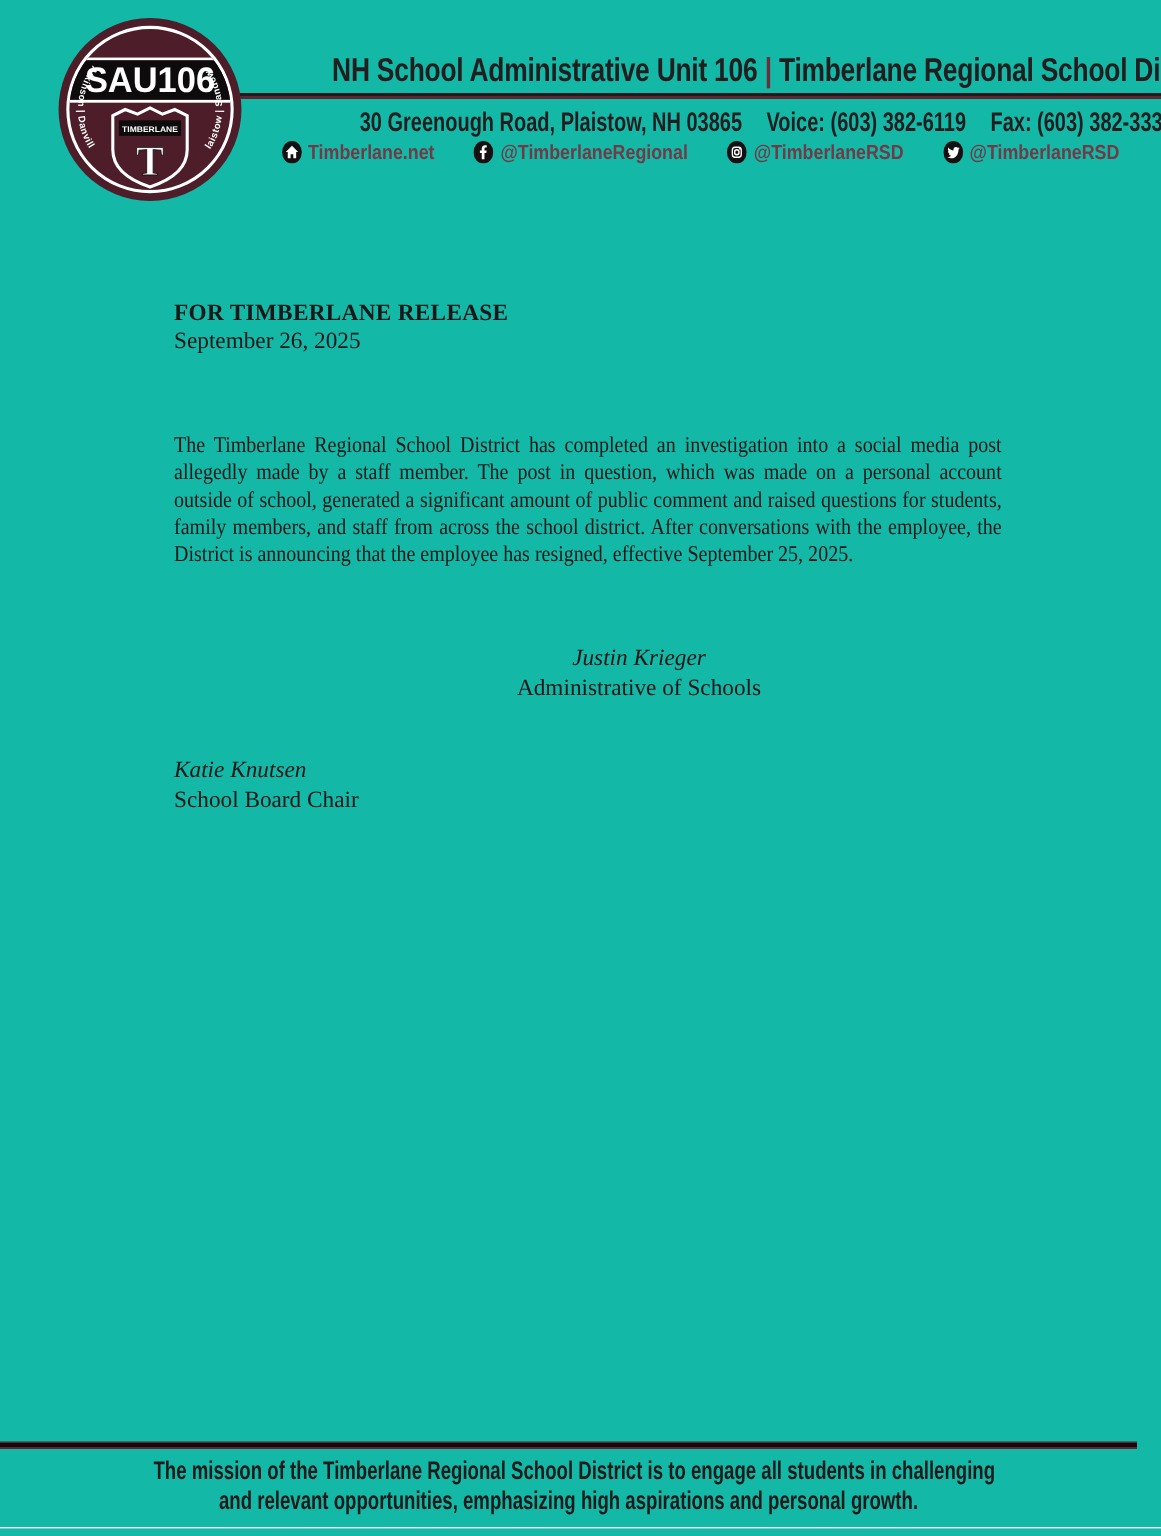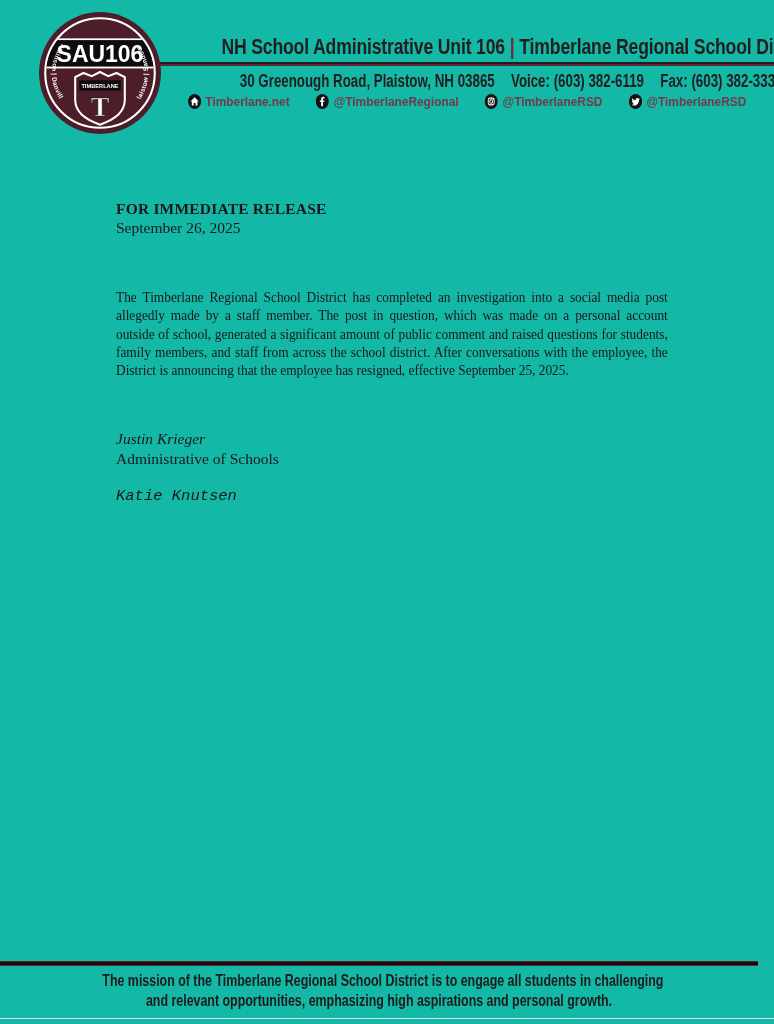--- a/index.html
+++ b/index.html
@@ -77,22 +77,22 @@
   .body-paragraph {
     margin-top: 51px;
     width: 620px;
     text-align: justify;
     font-size: 15px;
     line-height: 18.3px;
     transform: scaleX(0.89);
     transform-origin: left top;
   }
   .sig-block { line-height: 19.5px; }
-  .sig-block.first { margin-top: 50px; }
-  .sig-block.second { margin-top: 19px; font-family: Liberation Mono, monospace; }
+  .sig-block.first { margin-top: 50px; text-align: center; }
+  .sig-block.second { margin-top: 36px; }
   .sig-name { font-style: italic; }
 
   
   .footer { position: absolute; left: 0; right: 16px; top: 961px; }
   .footer-rule {
     height: 5px;
     background: linear-gradient(#5c2733 0 22%, #17090d 22% 78%, #5c2733 78% 100%);
   }
   .mission {
     margin-top: 5px;
@@ -198,31 +198,32 @@
             <path transform="translate(2.6,3) scale(0.45)" fill="#ffffff" d="M23.44 4.83c-.8.37-1.66.62-2.56.73.92-.55 1.63-1.43 1.96-2.47-.86.51-1.82.88-2.83 1.08A4.48 4.48 0 0 0 16.74 2.8c-2.5 0-4.52 2.03-4.52 4.52 0 .35.04.7.11 1.03-3.76-.19-7.09-1.99-9.32-4.73-.39.67-.61 1.45-.61 2.28 0 1.57.8 2.95 2.01 3.76-.74-.02-1.44-.23-2.05-.57v.06c0 2.19 1.56 4.02 3.63 4.43-.38.1-.78.16-1.19.16-.29 0-.57-.03-.85-.08.58 1.8 2.25 3.11 4.23 3.14a9.05 9.05 0 0 1-5.61 1.94c-.36 0-.72-.02-1.08-.06a12.78 12.78 0 0 0 6.92 2.03c8.3 0 12.84-6.88 12.84-12.84l-.01-.58c.88-.64 1.65-1.43 2.25-2.34z"></path>
           </svg>
           <span class="social-label">@TimberlaneRSD</span>
         </div>
 
       </div>
     </div>
   </div>
 
   <div class="letter">
-    <div class="release-line">FOR IMMEDIATE RELEASE</div>
+    <div class="release-line">FOR TIMBERLANE RELEASE</div>
     <div class="date-line">September 26, 2025</div>
     <div class="body-paragraph">The Timberlane Regional School District has completed an investigation into a social media post allegedly made by a staff member. The post in question, which was made on a personal account outside of school, generated a significant amount of public comment and raised questions for students, family members, and staff from across the school district. After conversations with the employee, the District is announcing that the employee has resigned, effective September 25, 2025.</div>
 
     <div class="sig-block first">
       <div class="sig-name">Justin Krieger</div>
       <div class="sig-title">Administrative of Schools</div>
     </div>
 
     <div class="sig-block second">
       <div class="sig-name">Katie Knutsen</div>
+      <div class="sig-title">School Board Chair</div>
     </div>
   </div>
 
   <div class="footer">
     <div class="footer-rule"></div>
     <div class="mission">
       <div class="mission-line">The mission of the Timberlane Regional School District is to engage all students in challenging</div>
       <div class="mission-line">and relevant opportunities, emphasizing high aspirations and personal growth.</div>
     </div>
   </div>

